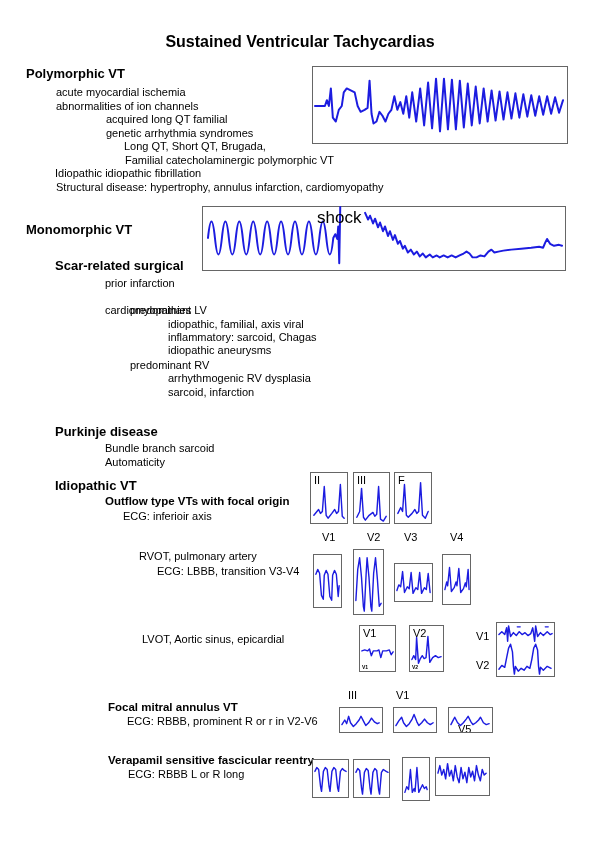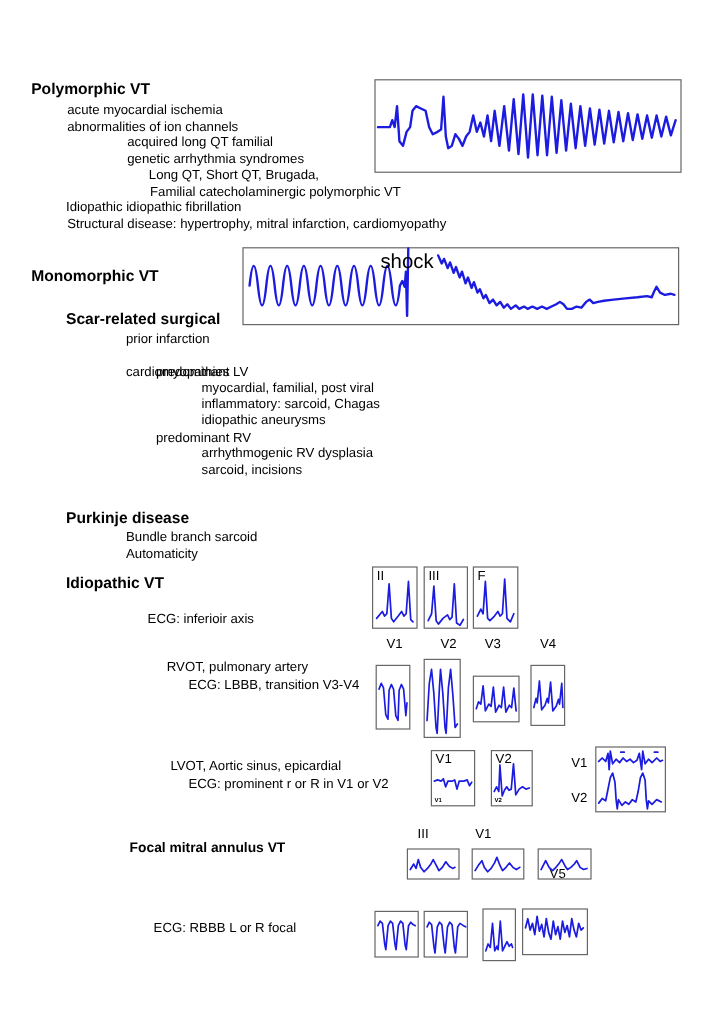--- a/index.html
+++ b/index.html
@@ -19,61 +19,63 @@
             stroke-linejoin:round;stroke-linecap:round;}
   .smallbox path{stroke-width:1.5;}
   .inlbl{position:absolute;left:3px;top:1px;font-size:11px;}
   .sublbl{position:absolute;left:2px;bottom:1px;font-size:5px;font-weight:bold;}
 </style>
 </head>
 <body>
 
 <div class="page">
 
+  <div class="title">Sustained Ventricular Tachycardias</div>
 
   <div class="abs h2" style="left:26px;top:67px">Polymorphic VT</div>
   <div class="abs t" style="left:56px;top:86px">acute myocardial ischemia</div>
   <div class="abs t" style="left:56px;top:100px">abnormalities of ion channels</div>
   <div class="abs t" style="left:106px;top:113px">acquired long QT familial</div>
   <div class="abs t" style="left:106px;top:127px">genetic arrhythmia syndromes</div>
   <div class="abs t" style="left:124px;top:140px">Long QT, Short QT, Brugada,</div>
   <div class="abs t" style="left:125px;top:154px">Familial catecholaminergic polymorphic VT</div>
   <div class="abs t" style="left:55px;top:167px">Idiopathic idiopathic fibrillation</div>
-  <div class="abs t" style="left:56px;top:181px">Structural disease: hypertrophy, mitral infarction, cardiomyopathy</div>
+  <div class="abs t" style="left:56px;top:181px">Structural disease: hypertrophy, annulus infarction, cardiomyopathy</div>
 
   <div class="box" style="left:312px;top:66px;width:256px;height:78px">
     <svg viewBox="0 0 256 78" preserveAspectRatio="none">
       <path d="M2,40 L12,40 L14,34 L16,40 L18,22 L20,52 L23,56 L26,44 L29,40 L31,26 L34,22 L38,24 L42,26 L45,40 L48,46 L52,44 L55,42 L57,14 L59,48 L61,58 L64,56 L67,46 L70,50 L73,56 L76,48 L79,44 L82,30 L85,44 L88,36 L91,48 L94,30 L97,52 L100,26 L104,56 L108,22 L112,60 L116,16 L120,63 L124,12 L128,66 L132,12 L136,64 L140,13 L144,64 L148,14 L152,62 L156,17 L160,60 L164,20 L168,58 L172,22 L176,56 L180,24 L184,55 L188,25 L192,54 L196,26 L200,53 L204,27 L208,52 L212,28 L216,51 L220,29 L224,50 L228,30 L232,49 L236,30 L240,48 L244,31 L248,47 L252,34"></path>
     </svg>
   </div>
 
   <div class="abs h2" style="left:26px;top:223px">Monomorphic VT</div>
   <div class="box" style="left:202px;top:206px;width:364px;height:65px">
     <svg viewBox="0 0 364 65" preserveAspectRatio="none">
       <path d="M5,32 q3.5,-34 7,0 q3.5,34 7,0 q3.5,-34 7,0 q3.5,34 7,0 q3.5,-34 7,0 q3.5,34 7,0 q3.5,-34 7,0 q3.5,34 7,0 q3.5,-34 7,0 q3.5,34 7,0 q3.5,-34 7,0 q3.5,34 7,0 q3.5,-34 7,0 q3.5,34 7,0 q3.5,-34 7,0 q3.5,34 7,0 q3.5,-34 7,0 q3.5,34 7,0 L133,28 L135,33 L136,20 L137,58 L138,0 M163,6 L166,13 L168,9 L171,17 L173,12 L176,21 L178,16 L181,25 L183,20 L186,30 L188,25 L191,34 L193,29 L196,38 L198,35 L201,43 L203,40 L206,47 L209,44 L212,49 L215,46 L218,51 L221,48 L224,52 L228,49 L231,52 L235,50 L238,52 L242,50 L246,52 L250,50 L254,52 L258,50 L262,48 L265,46 L268,48 L271,52 L275,52 L279,50 L283,51 L287,46 L290,44 L293,47 L297,46 L302,45 L310,44 L320,43 L330,42 L338,41 L342,42 L344,37 L346,33 L349,38 L353,40 L358,39 L361,40"></path>
     </svg>
   </div>
   <div class="abs shock" style="left:317px;top:208px">shock</div>
 
   <div class="abs h2" style="left:55px;top:259px">Scar-related surgical</div>
   <div class="abs t" style="left:105px;top:277px">prior infarction</div>
   <div class="abs t" style="left:105px;top:304px">cardiomyopathies</div>
   <div class="abs t" style="left:130px;top:304px">predominant LV</div>
-  <div class="abs t" style="left:168px;top:318px">myocardial, familial, post viral</div>
+  <div class="abs t" style="left:168px;top:318px">idiopathic, familial, axis viral</div>
   <div class="abs t" style="left:168px;top:331px">inflammatory: sarcoid, Chagas</div>
   <div class="abs t" style="left:168px;top:344px">idiopathic aneurysms</div>
   <div class="abs t" style="left:130px;top:359px">predominant RV</div>
   <div class="abs t" style="left:168px;top:372px">arrhythmogenic RV dysplasia</div>
-  <div class="abs t" style="left:168px;top:386px">sarcoid, incisions</div>
+  <div class="abs t" style="left:168px;top:386px">sarcoid, infarction</div>
 
   <div class="abs h2" style="left:55px;top:425px">Purkinje disease</div>
   <div class="abs t" style="left:105px;top:442px">Bundle branch sarcoid</div>
   <div class="abs t" style="left:105px;top:456px">Automaticity</div>
 
   <div class="abs h2" style="left:55px;top:479px">Idiopathic VT</div>
+  <div class="abs h3" style="left:105px;top:495px">Outflow type VTs with focal origin</div>
   <div class="abs t" style="left:123px;top:510px">ECG: inferioir axis</div>
 
   <div class="box smallbox" style="left:310px;top:472px;width:38px;height:52px">
     <span class="inlbl">II</span>
     <svg viewBox="0 0 38 52" preserveAspectRatio="none">
       <path d="M3,44 L8,38 L10,42 L12,40 L14,14 L16,44 L18,47 L22,42 L25,38 L27,42 L29,40 L31,12 L33,45 L35,47"></path>
     </svg>
   </div>
   <div class="box smallbox" style="left:353px;top:472px;width:37px;height:52px">
     <span class="inlbl">III</span>
@@ -110,21 +112,20 @@
       <path d="M2,28 L4,22 L6,24 L8,8 L10,30 L13,24 L15,26 L17,9 L19,31 L22,25 L24,27 L26,9 L28,31 L31,25 L33,27 L35,10 L37,30"></path>
     </svg>
   </div>
   <div class="box smallbox" style="left:442px;top:554px;width:29px;height:51px">
     <svg viewBox="0 0 29 51" preserveAspectRatio="none">
       <path d="M2,36 L4,28 L5,32 L7,13 L9,38 L12,34 L14,28 L15,32 L17,14 L19,39 L22,35 L24,29 L25,33 L27,15 L28,36"></path>
     </svg>
   </div>
 
   <div class="abs t" style="left:142px;top:633px">LVOT, Aortic sinus, epicardial</div>
-  <div class="abs t" style="left:157px;top:648px">ECG: prominent r or R in V1 or V2</div>
 
   <div class="box smallbox" style="left:359px;top:625px;width:37px;height:47px">
     <span class="inlbl">V1</span>
     <span class="sublbl">V1</span>
     <svg viewBox="0 0 37 47" preserveAspectRatio="none">
       <path d="M2,26 L5,25 L8,26 L10,24 L12,31 L14,26 L18,26 L20,25 L22,33 L24,26 L28,26 L31,25 L33,30 L35,27"></path>
     </svg>
   </div>
   <div class="box smallbox" style="left:409px;top:625px;width:35px;height:47px">
     <span class="inlbl">V2</span>
@@ -138,41 +139,43 @@
   <div class="abs lead" style="left:476px;top:659px">V2</div>
   <div class="box smallbox" style="left:496px;top:622px;width:59px;height:55px">
     <svg viewBox="0 0 59 55" preserveAspectRatio="none">
       <path d="M2,12 L5,9 L8,12 L10,5 L11,19 L12,3 L14,14 L17,10 L20,13 L23,9 L26,12 L29,10 L32,13 L35,11 L37,5 L39,19 L40,3 L42,14 L45,10 L48,13 L52,9 L55,12 L57,11"></path>
       <path d="M2,48 L5,44 L8,46 L10,36 L12,26 L14,22 L16,30 L17,45 L18,53 L19,45 L22,50 L25,47 L28,49 L31,45 L34,47 L36,38 L38,26 L40,22 L42,28 L43,45 L44,53 L45,46 L48,49 L52,45 L56,47"></path>
       <path d="M21,4 L24,4 M50,4 L53,4"></path>
     </svg>
   </div>
 
   <div class="abs h3" style="left:108px;top:701px">Focal mitral annulus VT</div>
+  <div class="abs t" style="left:127px;top:715px">ECG: RBBB, prominent R or r in V2-V6</div>
   <div class="abs lead" style="left:348px;top:689px">III</div>
   <div class="abs lead" style="left:396px;top:689px">V1</div>
   <div class="abs lead" style="left:458px;top:723px">V5</div>
 
   <div class="box smallbox" style="left:339px;top:707px;width:44px;height:26px">
     <svg viewBox="0 0 44 26" preserveAspectRatio="none">
       <path d="M2,18 L5,13 L7,17 L9,9 L11,16 L14,20 L17,17 L20,13 L22,9 L25,15 L27,19 L30,16 L33,11 L36,15 L39,17 L41,16"></path>
     </svg>
   </div>
   <div class="box smallbox" style="left:393px;top:707px;width:44px;height:26px">
     <svg viewBox="0 0 44 26" preserveAspectRatio="none">
       <path d="M2,19 L5,14 L8,10 L10,16 L13,20 L16,17 L19,12 L21,7 L24,15 L26,19 L29,16 L32,12 L35,16 L38,18 L41,16"></path>
     </svg>
   </div>
   <div class="box smallbox" style="left:448px;top:707px;width:45px;height:26px">
     <svg viewBox="0 0 45 26" preserveAspectRatio="none">
       <path d="M2,18 L4,14 L6,10 L9,16 L12,19 L15,16 L18,12 L20,9 L23,15 L25,18 L28,16 L31,13 L33,10 L36,16 L39,18 L42,17"></path>
     </svg>
   </div>
 
-  <div class="abs t" style="left:128px;top:768px">ECG: RBBB L or R focal</div>
+  <div class="abs h3" style="left:108px;top:754px">Verapamil sensitive fascicular reentry</div>
+  <div class="abs t" style="left:128px;top:768px">ECG: RBBB L or R long</div>
 
   <div class="box smallbox" style="left:312px;top:759px;width:37px;height:39px">
     <svg viewBox="0 0 37 39" preserveAspectRatio="none">
       <path d="M2,12 L4,8 L6,10 L8,28 L9,33 L11,12 L13,8 L15,10 L17,28 L18,33 L20,12 L22,8 L24,10 L26,29 L27,33 L29,12 L31,9 L33,11 L35,12"></path>
     </svg>
   </div>
   <div class="box smallbox" style="left:353px;top:759px;width:37px;height:39px">
     <svg viewBox="0 0 37 39" preserveAspectRatio="none">
       <path d="M2,13 L4,9 L6,11 L8,30 L9,36 L11,13 L13,9 L15,11 L17,30 L18,36 L20,13 L22,9 L24,11 L26,31 L27,36 L29,13 L31,10 L34,12 L36,13"></path>
     </svg>

